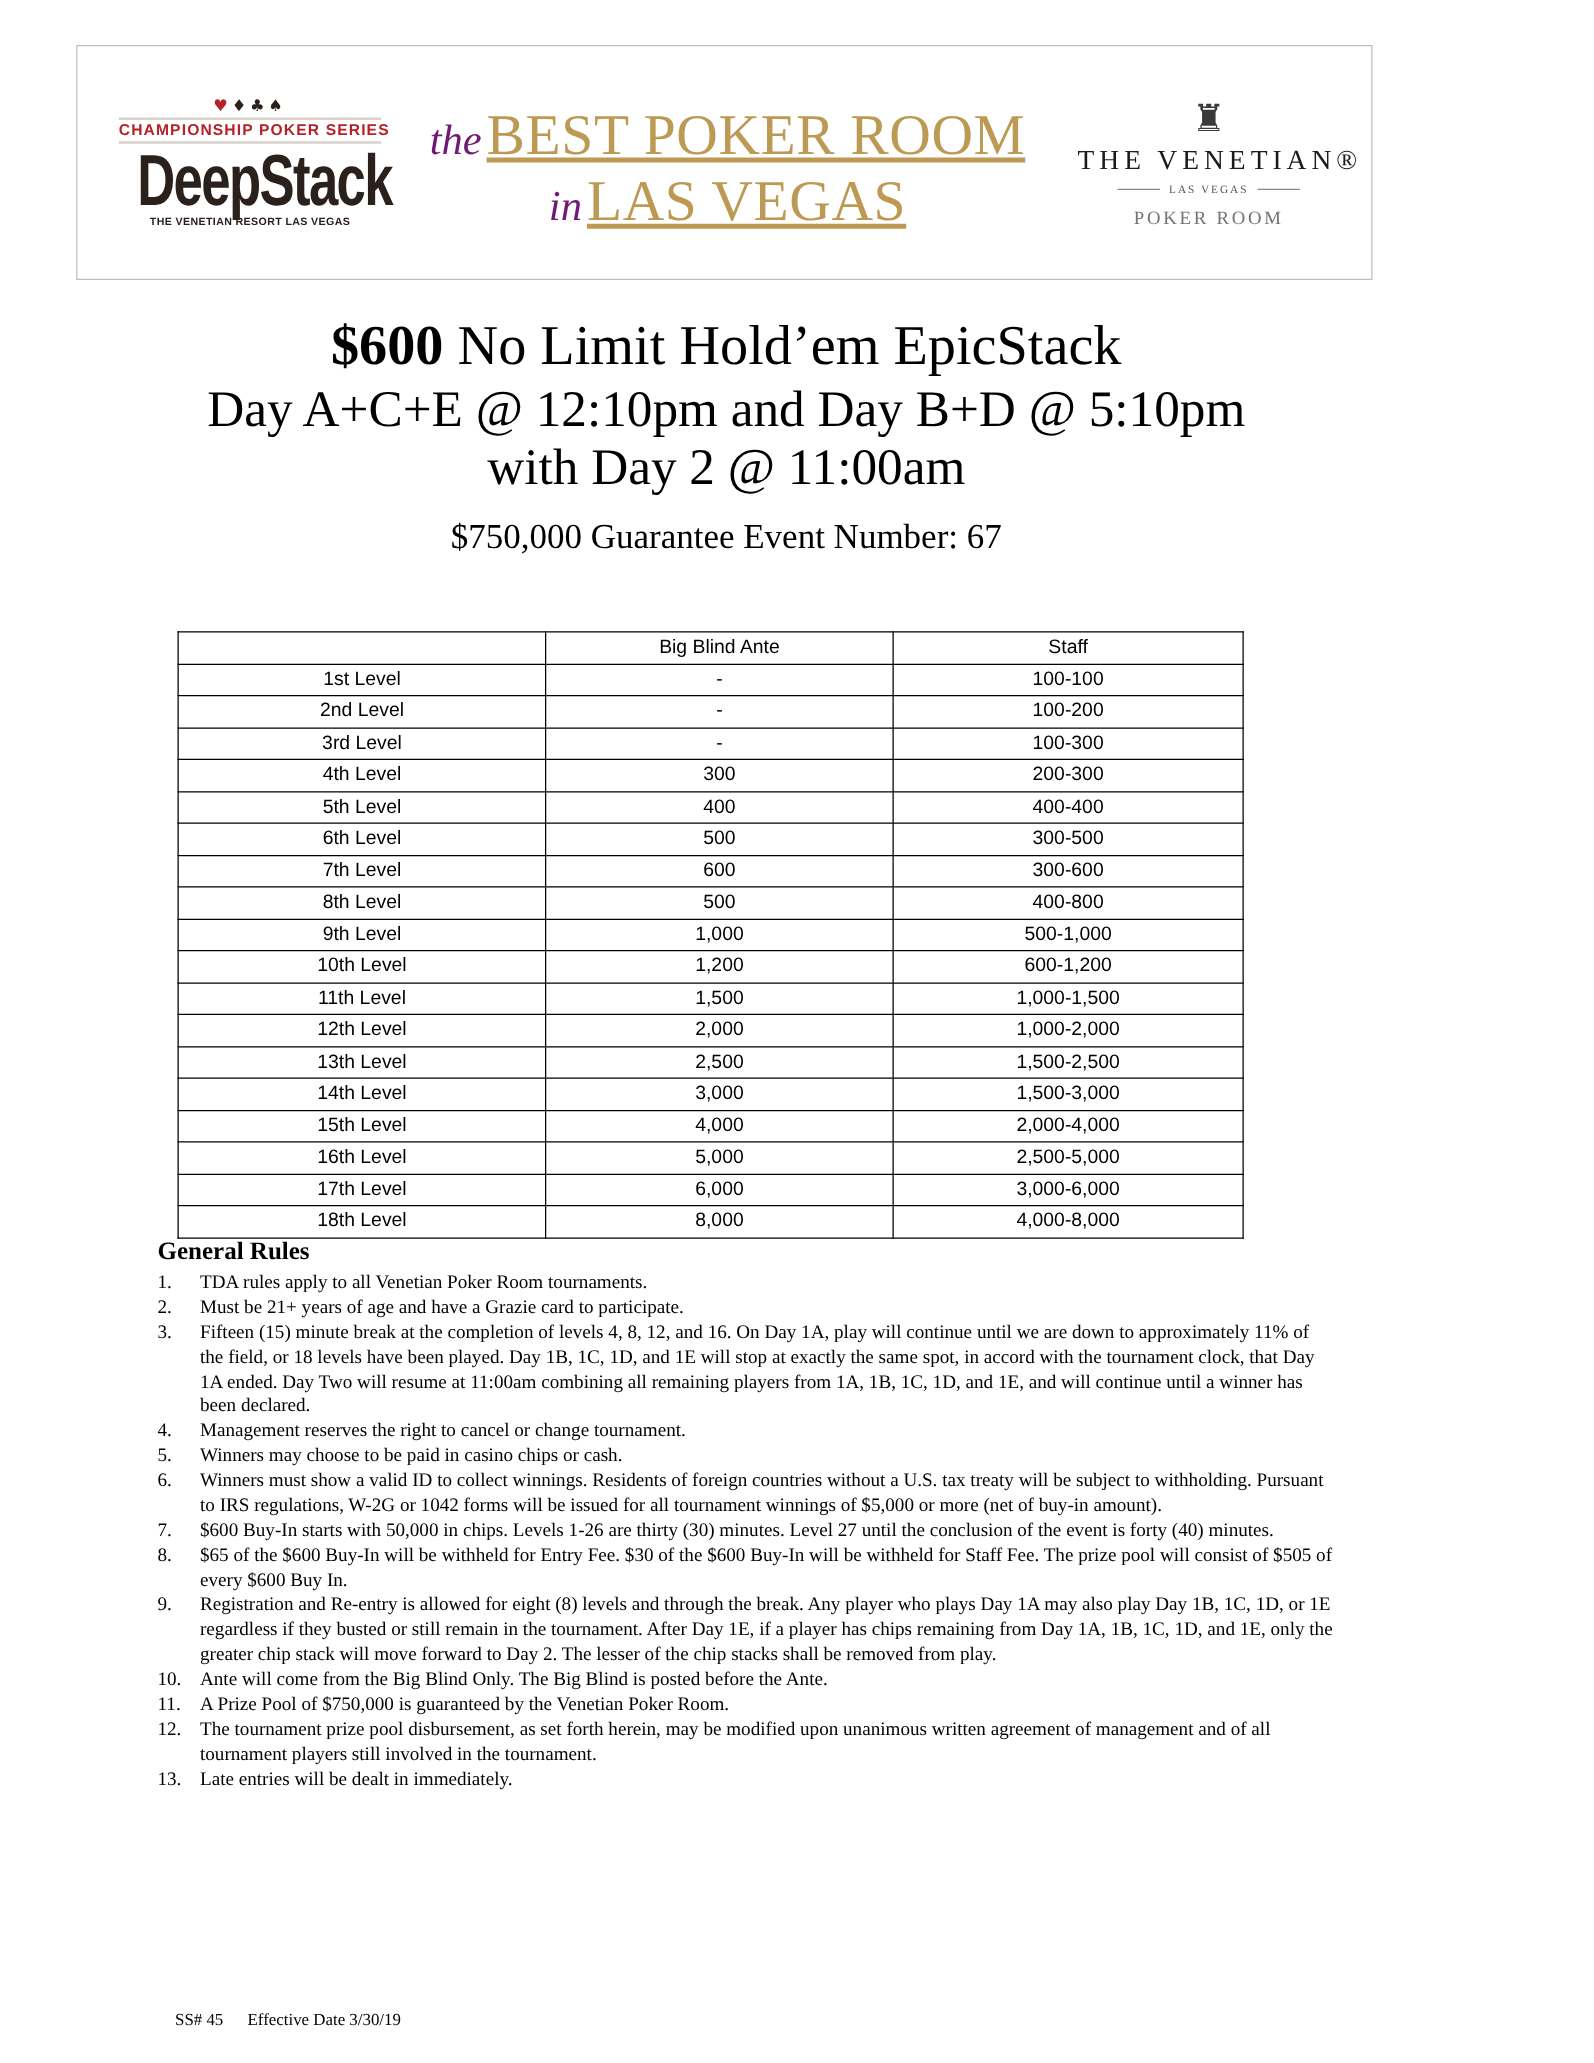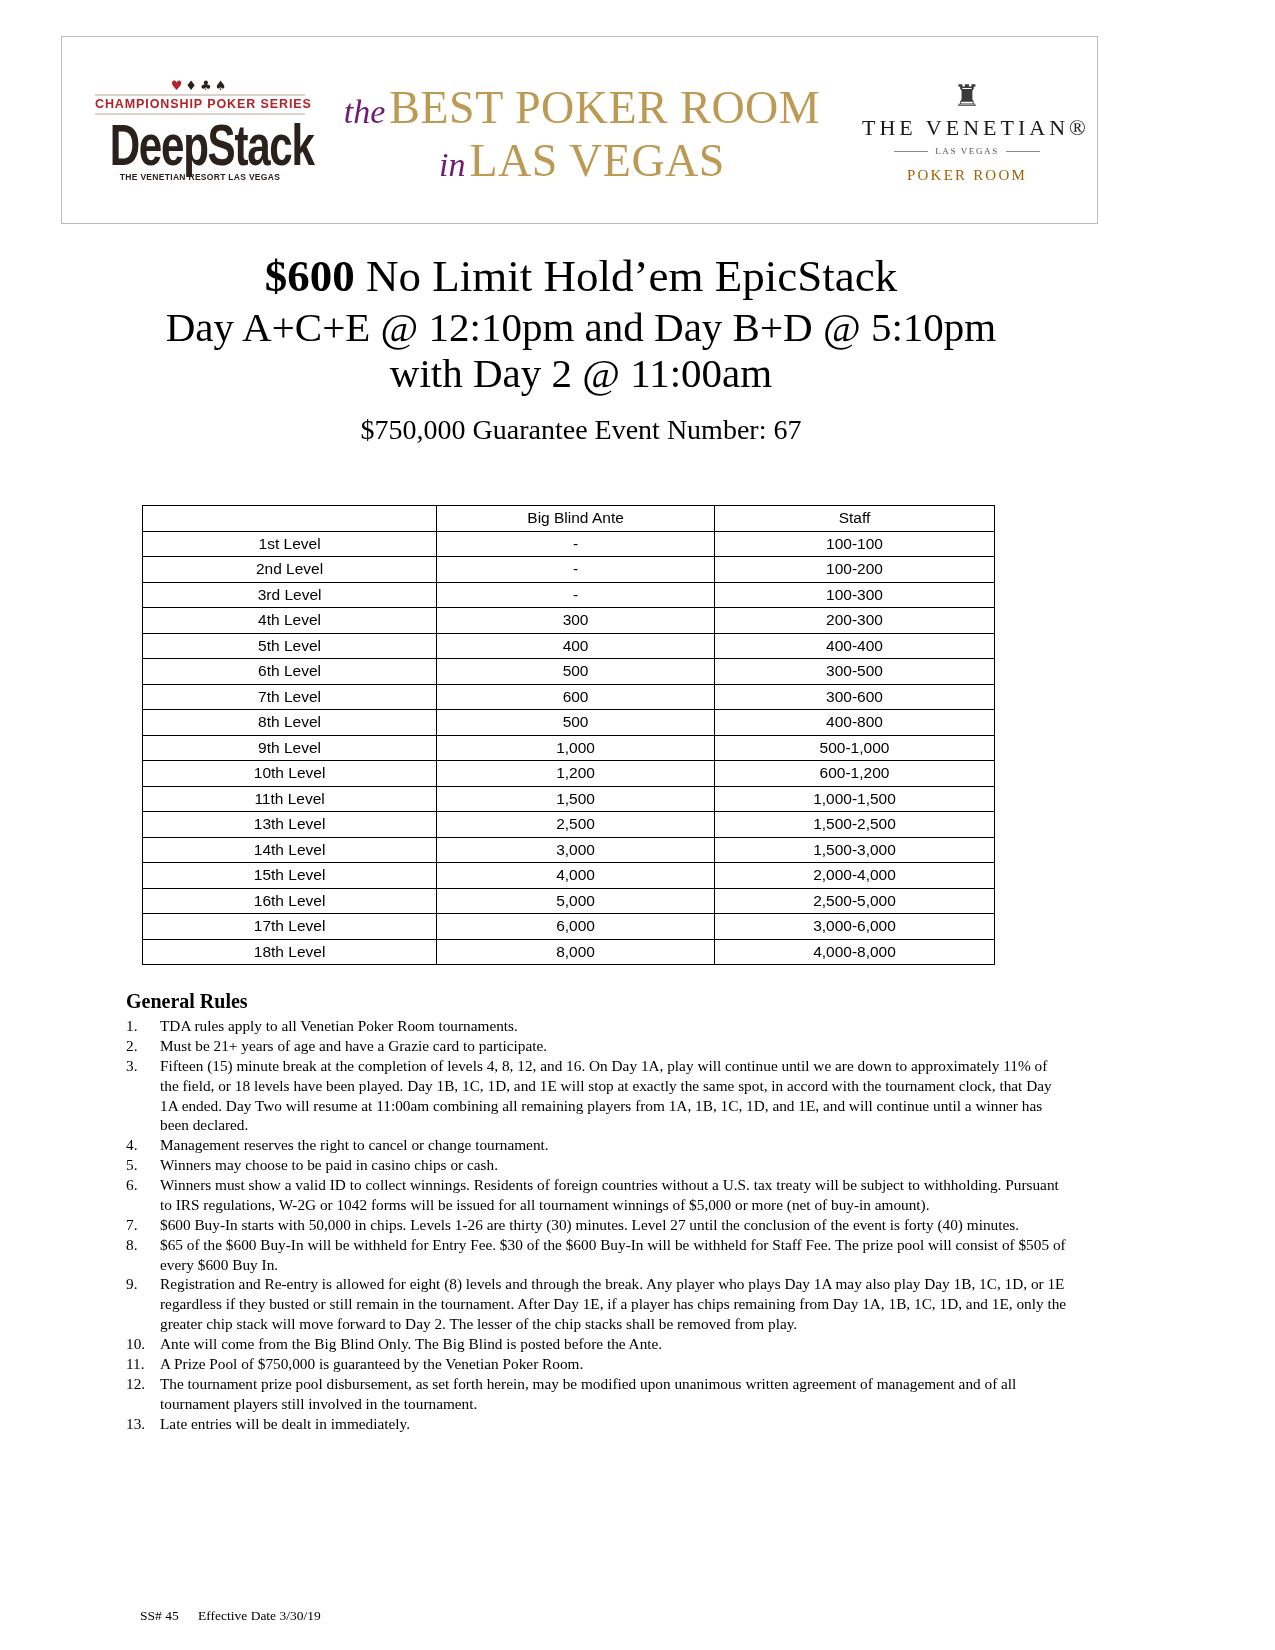--- a/index.html
+++ b/index.html
@@ -99,20 +99,21 @@
     line-height: 1.02;
   }
   .gold-ital {
     font-style: italic;
     font-size: 34px;
     color: #701a75;
   }
   .gold-big {
     font-size: 46px;
     letter-spacing: 0.5px;
+    text-decoration: underline;
   }
   .gold-line2 { margin-top: 6px; }
 
   
   .ven-logo {
     position: absolute;
     left: 800px;
     top: 44px;
     width: 210px;
     text-align: center;
@@ -144,21 +145,21 @@
   }
   .ven-lv {
     font-size: 9px;
     letter-spacing: 1.6px;
     color: #55555a;
     white-space: nowrap;
   }
   .ven-room {
     font-size: 15px;
     letter-spacing: 2.2px;
-    color: #a16207;
+    color: #737373;
     margin-top: 11px;
     white-space: nowrap;
   }
 
   
   .title-block {
     position: absolute;
     left: 0;
     top: 252px;
     width: 1162px;
@@ -361,20 +362,25 @@
         <td class="col-level">10th Level</td>
         <td class="col-ante">1,200</td>
         <td class="col-blind">600-1,200</td>
       </tr>
       <tr>
         <td class="col-level">11th Level</td>
         <td class="col-ante">1,500</td>
         <td class="col-blind">1,000-1,500</td>
       </tr>
       <tr>
+        <td class="col-level">12th Level</td>
+        <td class="col-ante">2,000</td>
+        <td class="col-blind">1,000-2,000</td>
+      </tr>
+      <tr>
         <td class="col-level">13th Level</td>
         <td class="col-ante">2,500</td>
         <td class="col-blind">1,500-2,500</td>
       </tr>
       <tr>
         <td class="col-level">14th Level</td>
         <td class="col-ante">3,000</td>
         <td class="col-blind">1,500-3,000</td>
       </tr>
       <tr>

